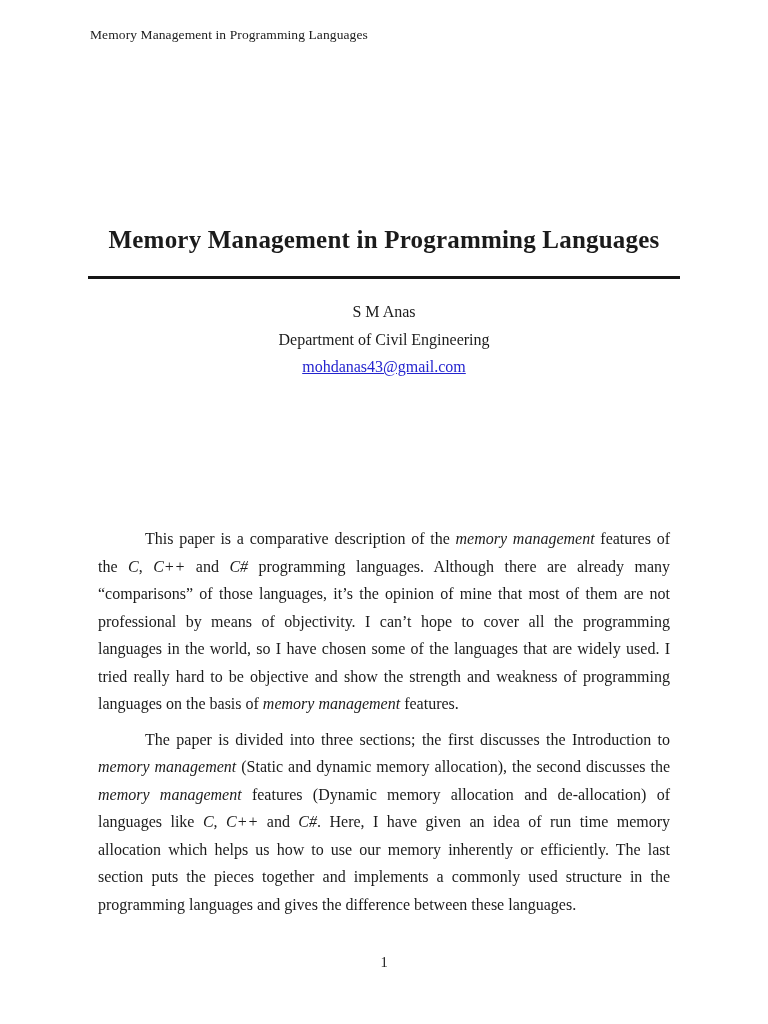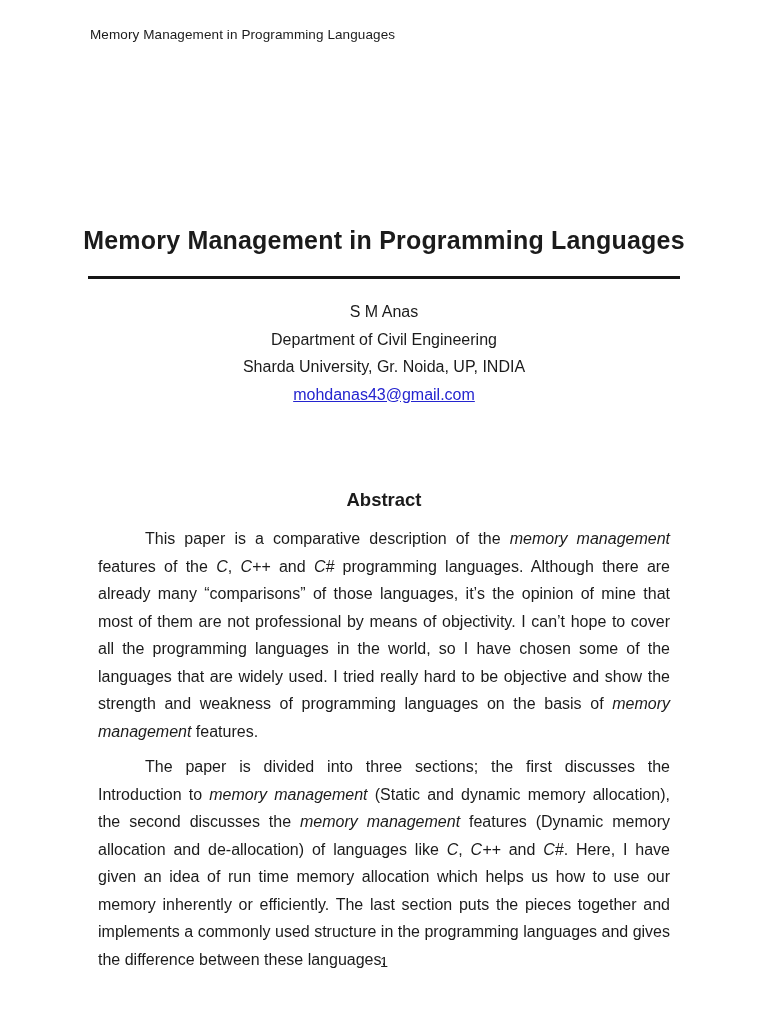--- a/index.html
+++ b/index.html
@@ -8,21 +8,21 @@
     --rule: #151515;
     --page_bg: #ffffff;
   }
   * { box-sizing: border-box; }
   html, body { margin: 0; padding: 0; background: #ffffff; }
   .sheet {
     position: relative;
     width: 768px;
     height: 1024px;
     background: var(--page_bg);
-    font-family: Liberation Sans, sans-serif;
+    font-family: Liberation Serif, serif;
     color: var(--text);
     overflow: hidden;
   }
   .running-header {
     position: absolute;
     left: 90px;
     top: 27px;
     font-size: 13.5px;
     letter-spacing: 0.1px;
     white-space: nowrap;
@@ -101,27 +101,25 @@
 
   <div class="running-header">Memory Management in Programming Languages</div>
 
   <h1 class="paper-title">Memory Management in Programming Languages</h1>
 
   <div class="title-rule"></div>
 
   <div class="author-block">
     <p class="author-line">S M Anas</p>
     <p class="author-line">Department of Civil Engineering</p>
-    <p class="author-line">Sharda University, Gr. Noida, UP, INDIA</p>
     <p class="author-line">
       <a class="email-link">mohdanas43@gmail.com</a>
     </p>
   </div>
 
-  <h2 class="abstract-heading">Abstract</h2>
 
   <div class="abstract-body">
     <p><span>This paper is a comparative description of the </span><i>memory management</i><span> features of the </span><i>C</i><span>, </span><i>C++</i><span> and </span><i>C#</i><span> programming languages. Although there are already many “comparisons” of those languages, it’s the opinion of mine that most of them are not professional by means of objectivity. I can’t hope to cover all the programming languages in the world, so I have chosen some of the languages that are widely used. I tried really hard to be objective and show the strength and weakness of programming languages on the basis of </span><i>memory management</i><span> features.</span></p>
     <p><span>The paper is divided into three sections; the first discusses the Introduction to </span><i>memory management</i><span> (Static and dynamic memory allocation), the second discusses the </span><i>memory management</i><span> features (Dynamic memory allocation and de-allocation) of languages like </span><i>C</i><span>, </span><i>C++</i><span> and </span><i>C#</i><span>. Here, I have given an idea of run time memory allocation which helps us how to use our memory inherently or efficiently. The last section puts the pieces together and implements a commonly used structure in the programming languages and gives the difference between these languages.</span></p>
   </div>
 
   <div class="page-number">1</div>
 
 </div>
 

